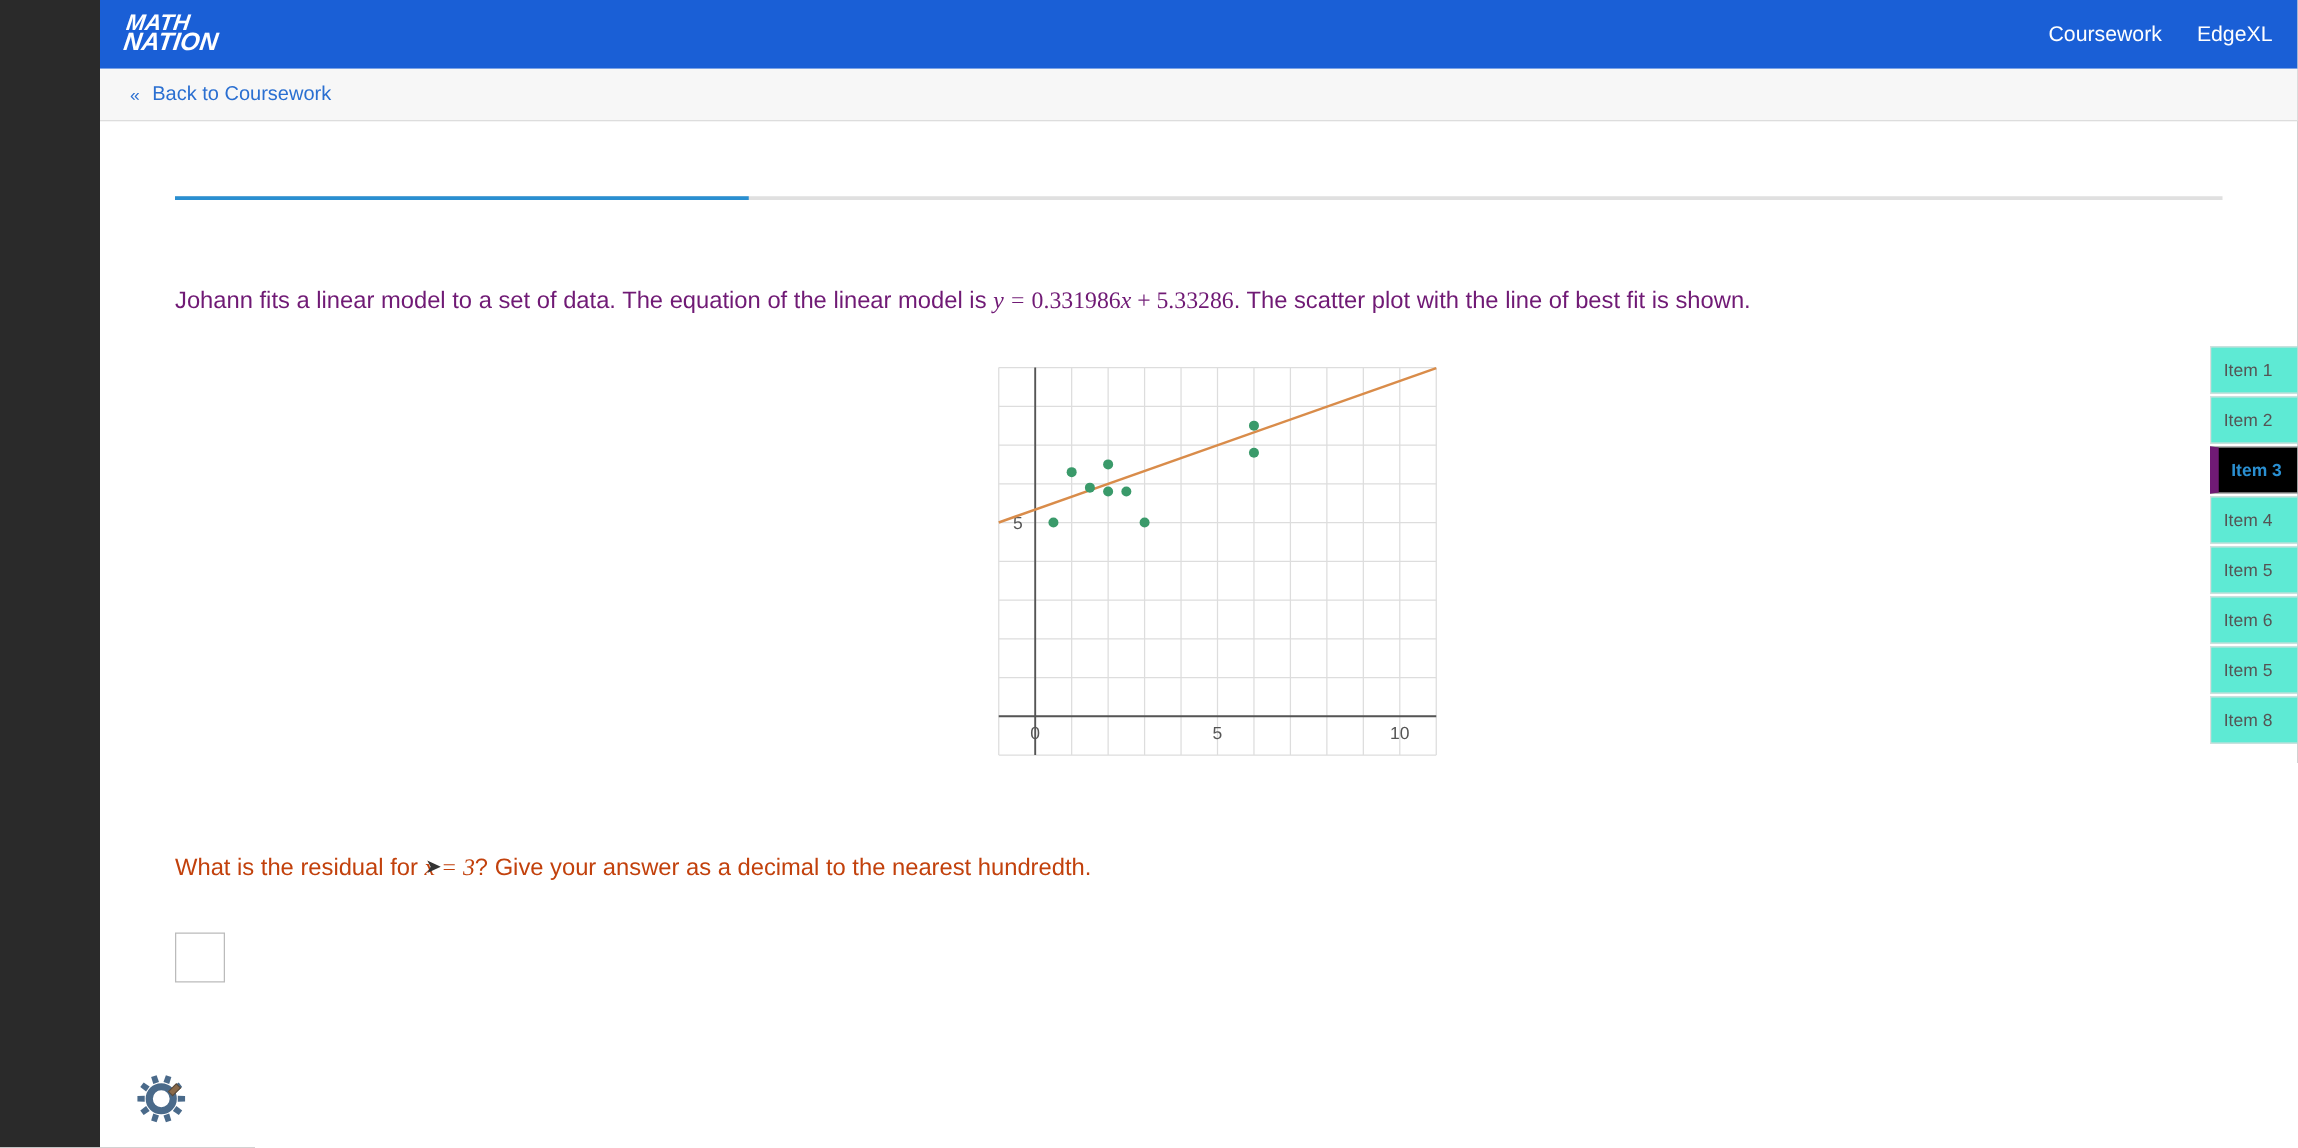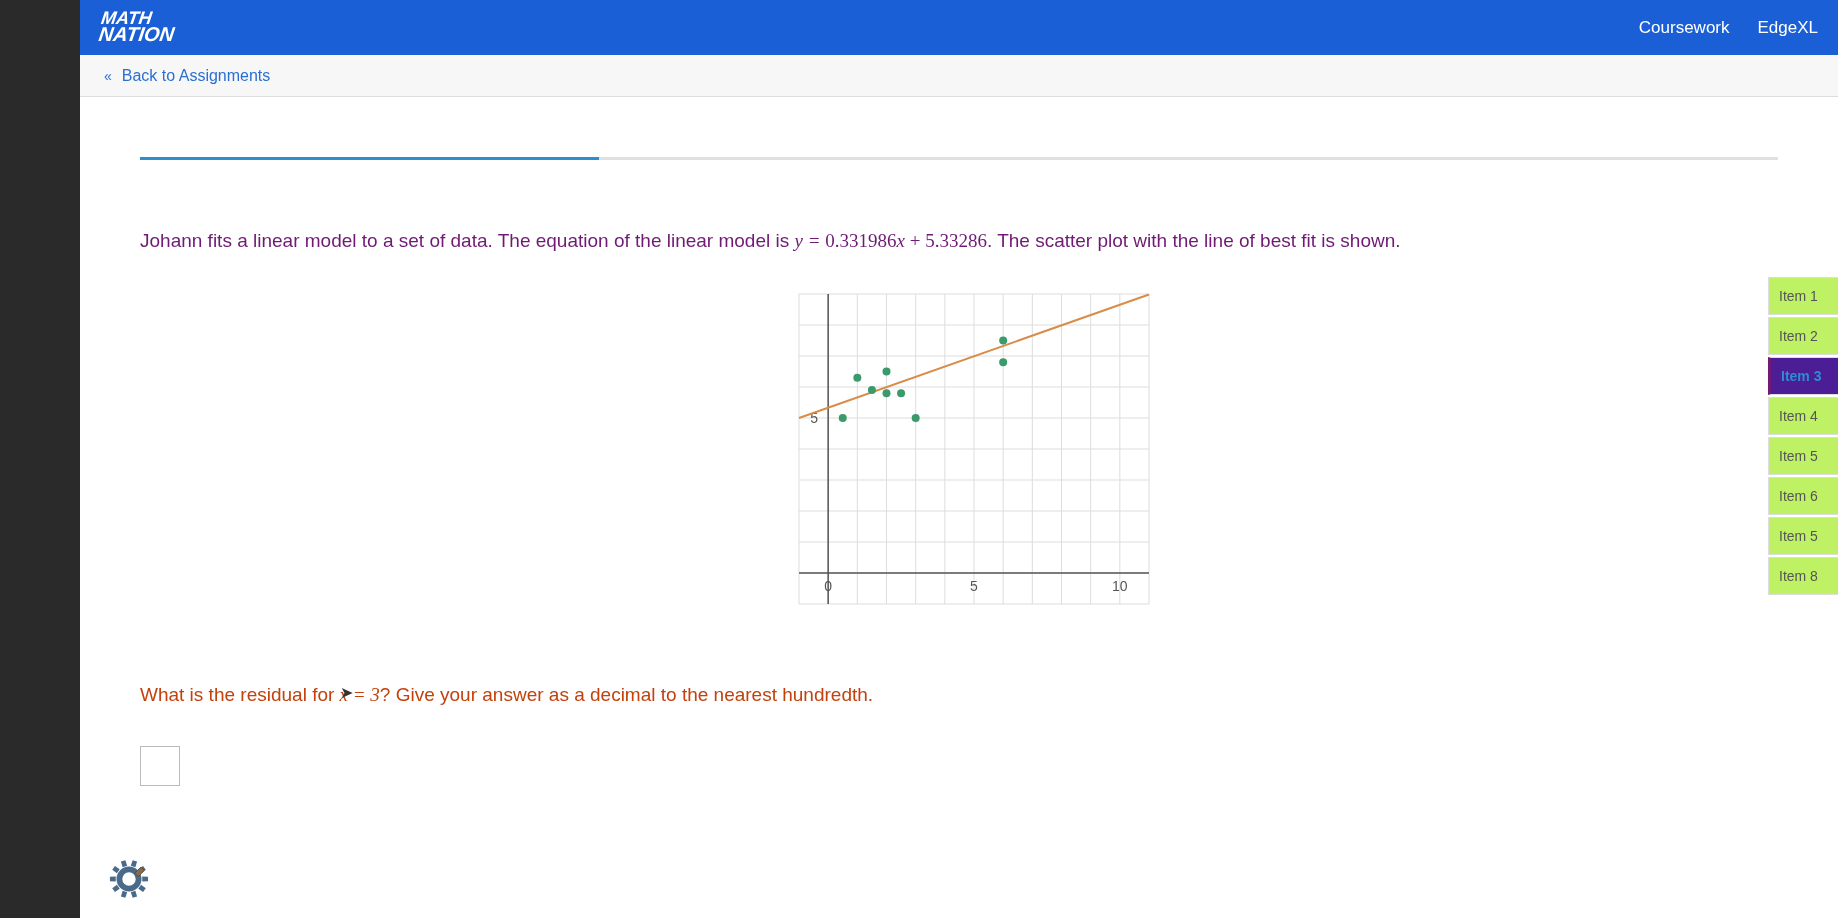--- a/index.html
+++ b/index.html
@@ -107,36 +107,36 @@
     .item-sidebar {
       position: absolute;
       right: 0;
       top: 180px;
       width: 70px;
       display: flex;
       flex-direction: column;
     }
     .item-tab {
       height: 38px;
-      background: #bef264;
+      background: #5eead4;
       border: 1px solid #ddd;
       border-right: none;
       display: flex;
       align-items: center;
       padding-left: 10px;
       font-size: 14px;
       color: #555;
       margin-bottom: 2px;
       cursor: pointer;
       white-space: nowrap;
       overflow: hidden;
     }
     .item-tab.active {
-      background: #4c1d95;
-      border-left: 3px solid #701a75;
+      background: #000000;
+      border-left: 7px solid #701a75;
       color: #2a8fd1;
       font-weight: bold;
     }
     .gear-icon {
       position: absolute;
       left: 25px;
       bottom: 15px;
       width: 48px;
       height: 48px;
       cursor: pointer;
@@ -163,21 +163,21 @@
         <span class="l2">NATION</span>
       </div>
       <div class="header-right">
         <span class="header-link">Coursework</span>
         <span class="header-link">EdgeXL</span>
       </div>
     </div>
 
     <div class="back-bar">
       <span class="back-chev">«</span>
-      <span>Back to Assignments</span>
+      <span>Back to Coursework</span>
     </div>
 
     <div class="content-area">
       <div class="progress-track">
         <div class="progress-fill"></div>
       </div>
 
       <div class="question-wrap">
         <p class="question-text">
           <span>Johann fits a linear model to a set of data. The equation of the linear model is </span>

